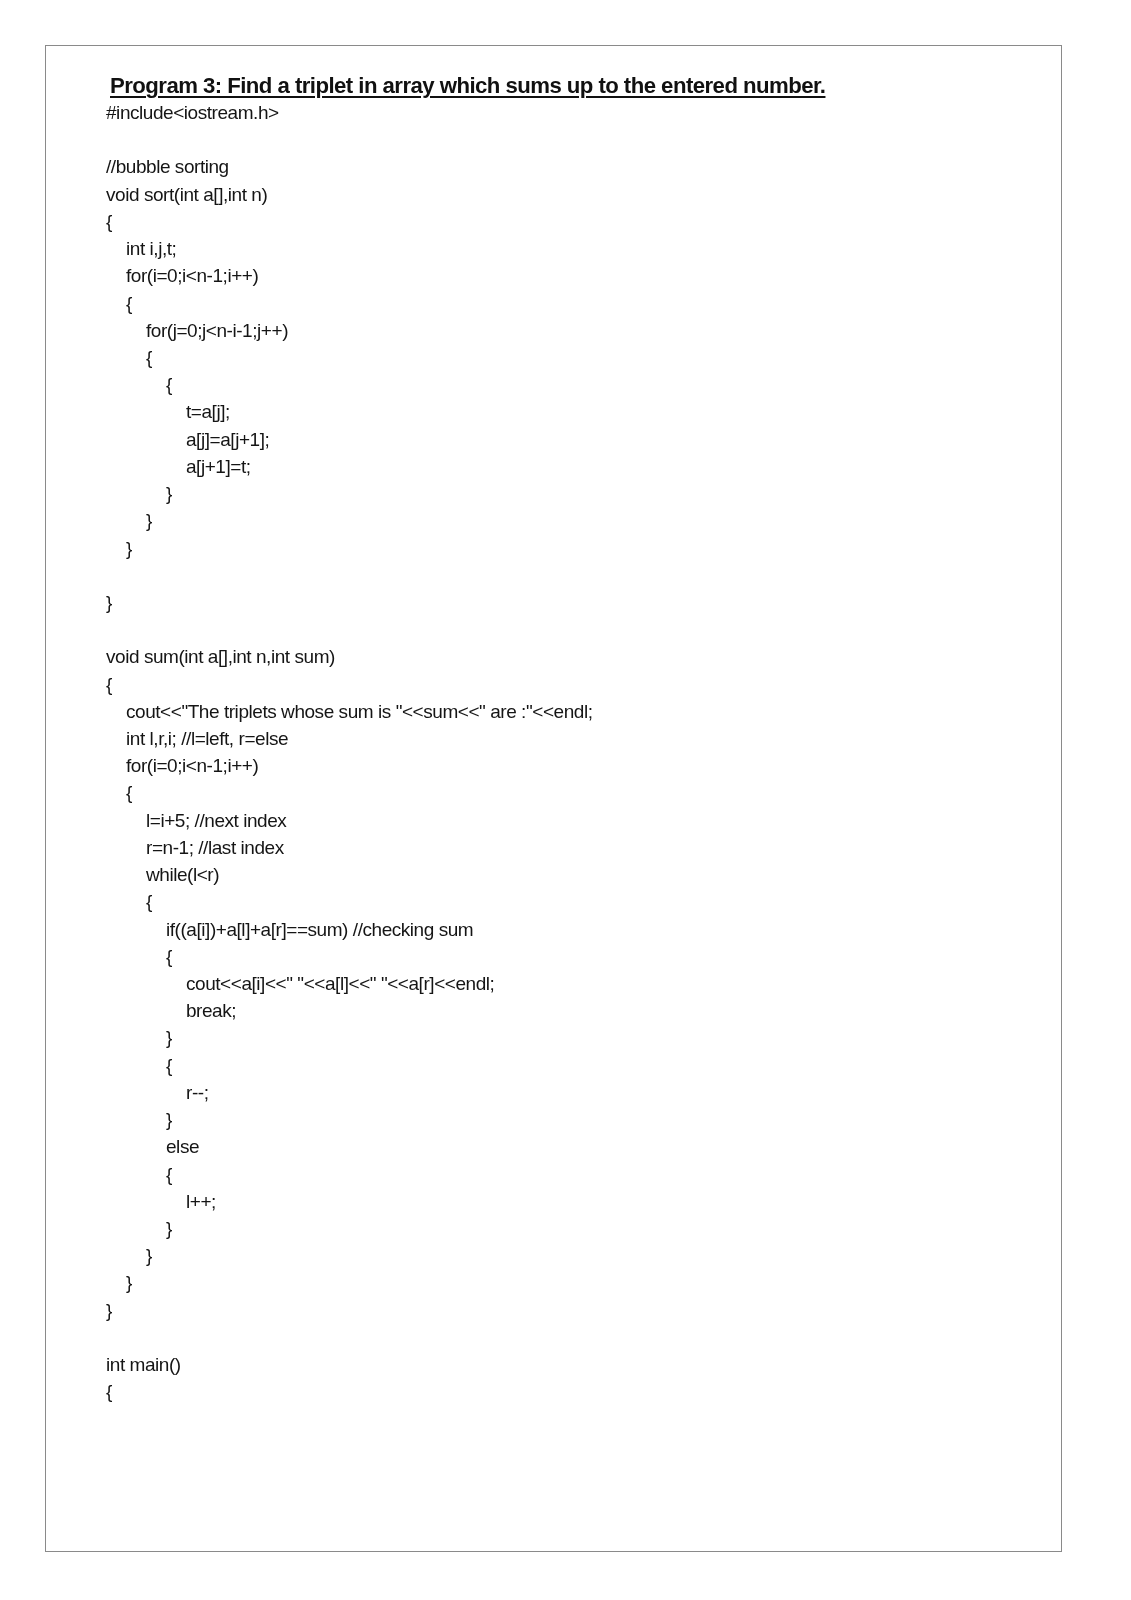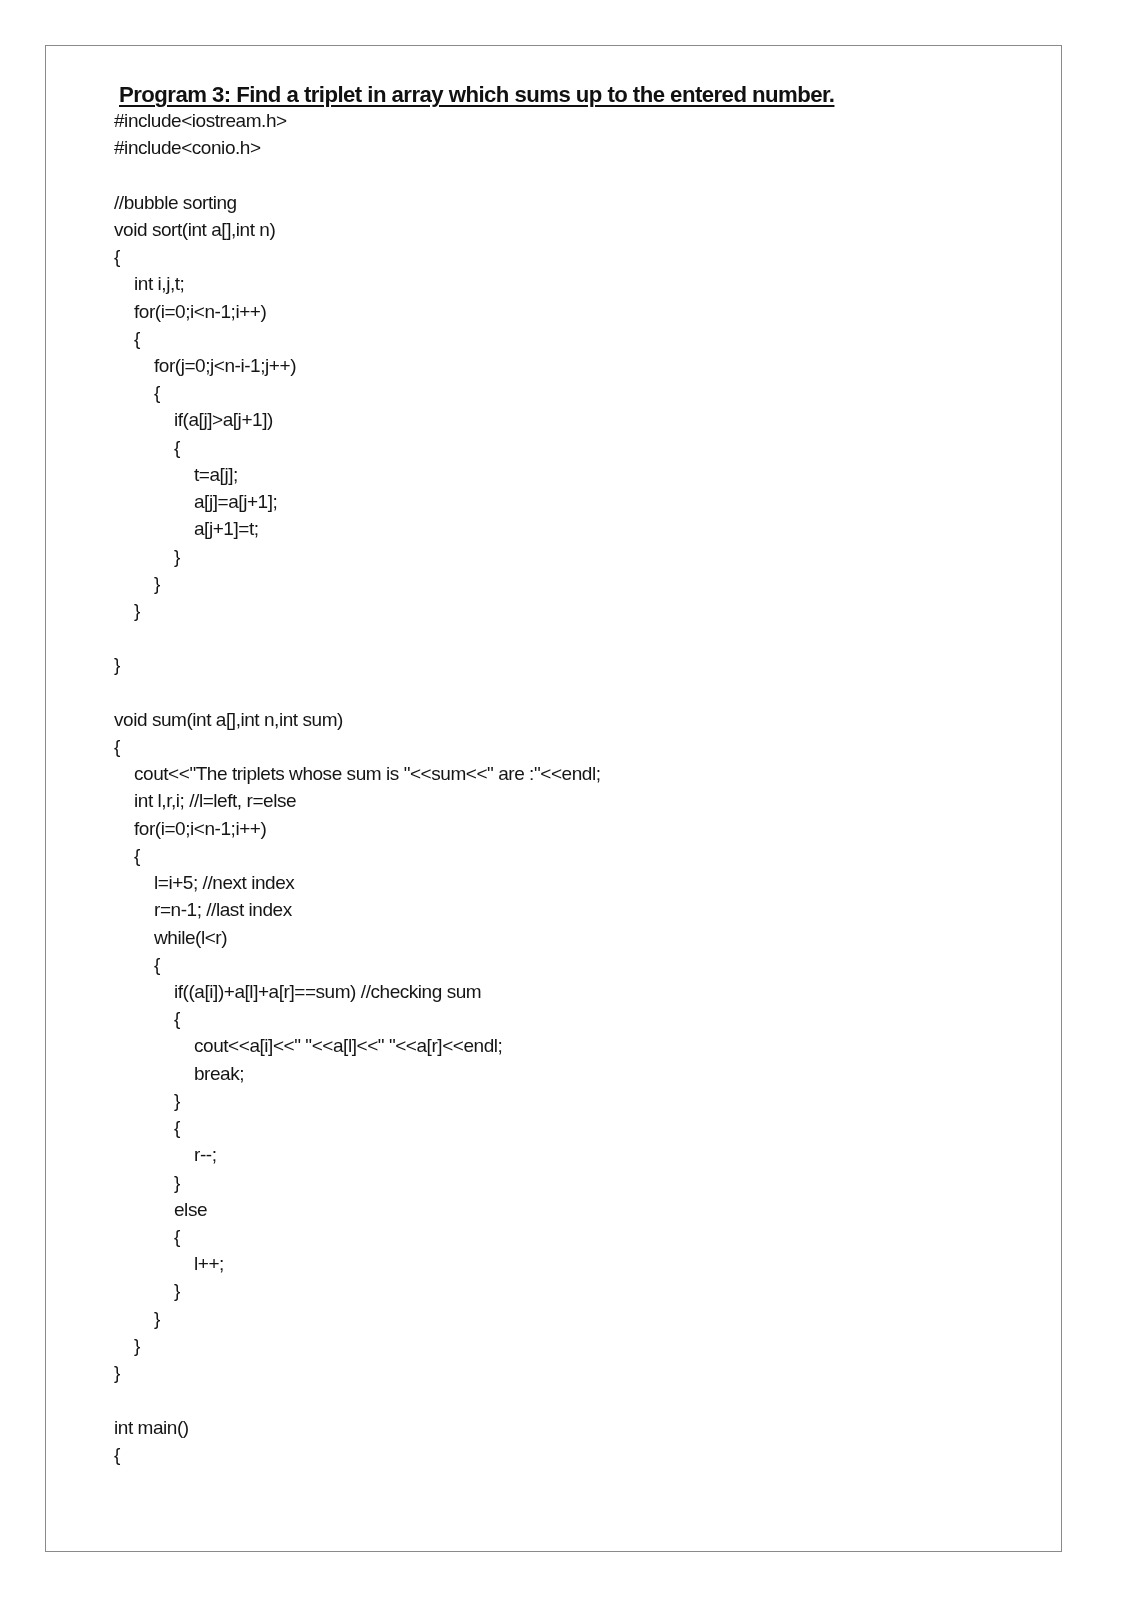--- a/index.html
+++ b/index.html
@@ -36,21 +36,21 @@
       text-decoration-thickness: 2px;
       text-underline-offset: 3px;
       white-space: pre;
       color: #111111;
       line-height: 28px;
     }
     .code {
       position: absolute;
       left: 106px;
       top: 99px;
-      margin: 8px;
+      margin: 0;
       padding: 0;
       list-style: none;
     }
     .code-line {
       height: 27.22px;
       line-height: 27.22px;
       font-size: 19px;
       letter-spacing: -0.45px;
       white-space: pre;
       color: #151515;
@@ -59,35 +59,33 @@
     .indent-1 { padding-left: 20px; }
     .indent-2 { padding-left: 40px; }
     .indent-3 { padding-left: 60px; }
     .indent-4 { padding-left: 80px; }
   </style>
 </head>
 <body>
 
 <div class="page-frame"></div>
 
-<h1 class="title" style="margin:13px;">Program 3: Find a triplet in array which sums up to the entered number.</h1>
+<h1 class="title" style="margin:4px;">Program 3: Find a triplet in array which sums up to the entered number.</h1>
 
 <ul class="code" id="code-listing">
     <li class="code-line indent-0">#include&lt;iostream.h&gt;</li>
-    <li class="code-line indent-0">#include&lt;conio.h&gt;</li>
     <li class="code-line indent-0"></li>
     <li class="code-line indent-0">//bubble sorting</li>
     <li class="code-line indent-0">void sort(int a[],int n)</li>
     <li class="code-line indent-0">{</li>
     <li class="code-line indent-1">int i,j,t;</li>
     <li class="code-line indent-1">for(i=0;i&lt;n-1;i++)</li>
     <li class="code-line indent-1">{</li>
     <li class="code-line indent-2">for(j=0;j&lt;n-i-1;j++)</li>
     <li class="code-line indent-2">{</li>
-    <li class="code-line indent-3">if(a[j]&gt;a[j+1])</li>
     <li class="code-line indent-3">{</li>
     <li class="code-line indent-4">t=a[j];</li>
     <li class="code-line indent-4">a[j]=a[j+1];</li>
     <li class="code-line indent-4">a[j+1]=t;</li>
     <li class="code-line indent-3">}</li>
     <li class="code-line indent-2">}</li>
     <li class="code-line indent-1">}</li>
     <li class="code-line indent-0"></li>
     <li class="code-line indent-0">}</li>
     <li class="code-line indent-0"></li>

